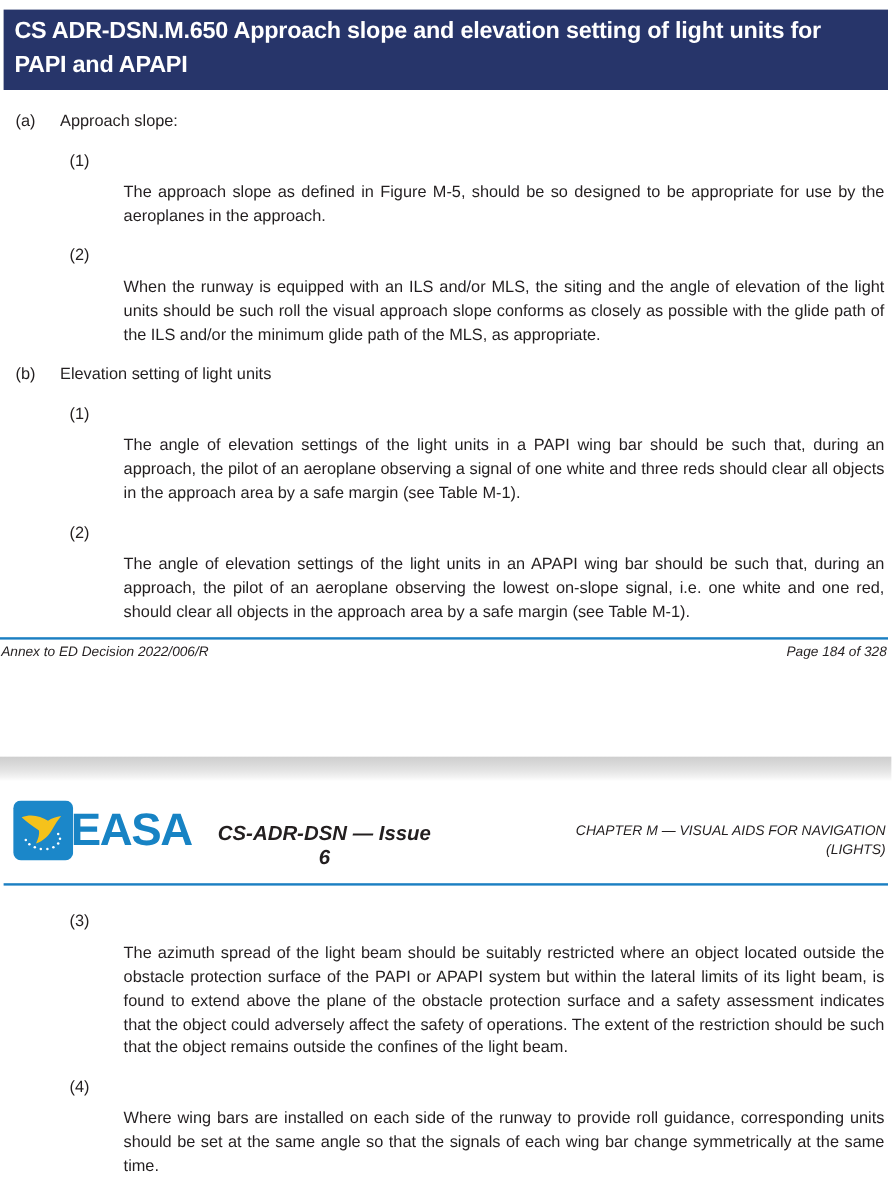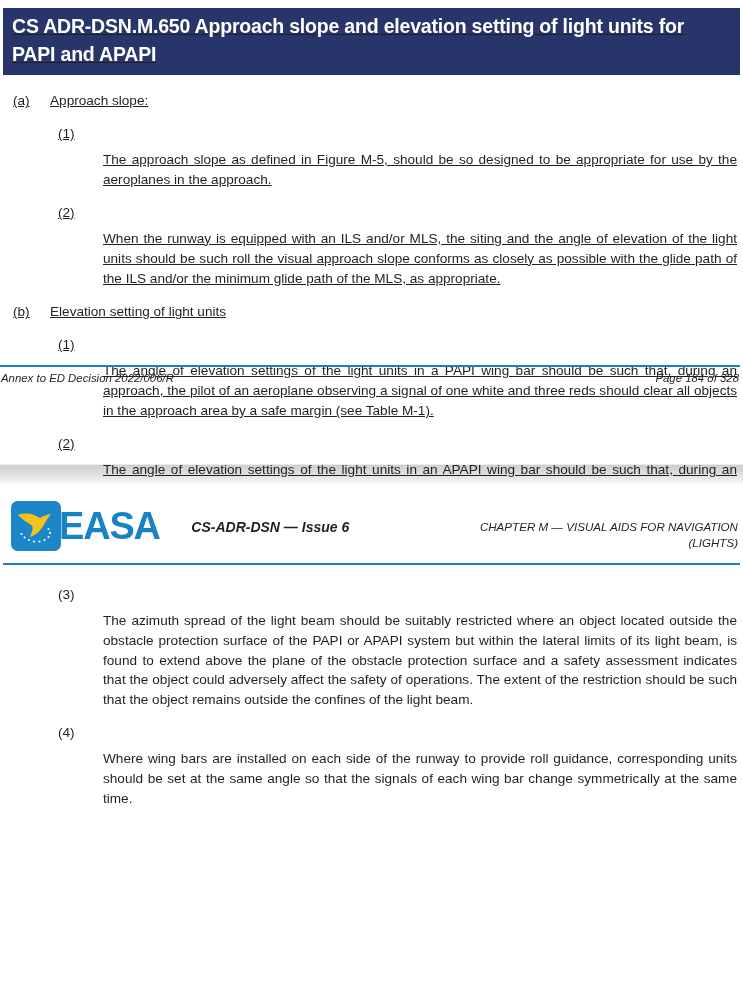--- a/index.html
+++ b/index.html
@@ -139,21 +139,21 @@
     color: #1783c4;
     letter-spacing: -1.2px;
     line-height: 1;
     margin-left: -2px;
     text-align: right;
   }
   .head-center {
     flex: 0 0 auto;
     width: 185px;
     text-align: center;
-    font-size: 14px;
+    font-size: 17px;
     font-weight: bold;
     font-style: italic;
     padding-top: 20px;
     margin-left: 18px;
   }
   .head-right {
     flex: 1 1 auto;
     text-align: right;
     font-size: 11.6px;
     font-style: italic;
@@ -162,21 +162,21 @@
     padding-right: 2px;
   }
   .head-rule {
     border-top: 2.2px solid #1b7fc2;
     margin: 11px 3px 0 3px;
   }
 </style>
 </head>
 <body>
 
-<div class="page" style="height:456px;text-decoration:underline;">
+<div class="page" style="height:622px;">
 
   <h1 class="title-banner">CS ADR-DSN.M.650 Approach slope and elevation setting of light units for PAPI and APAPI</h1>
 
   <div class="body-area">
 
     <div class="clause lvl1 first">
       <span class="clause-label">(a)</span>
       <span class="clause-text">Approach slope:</span>
     </div>
 

